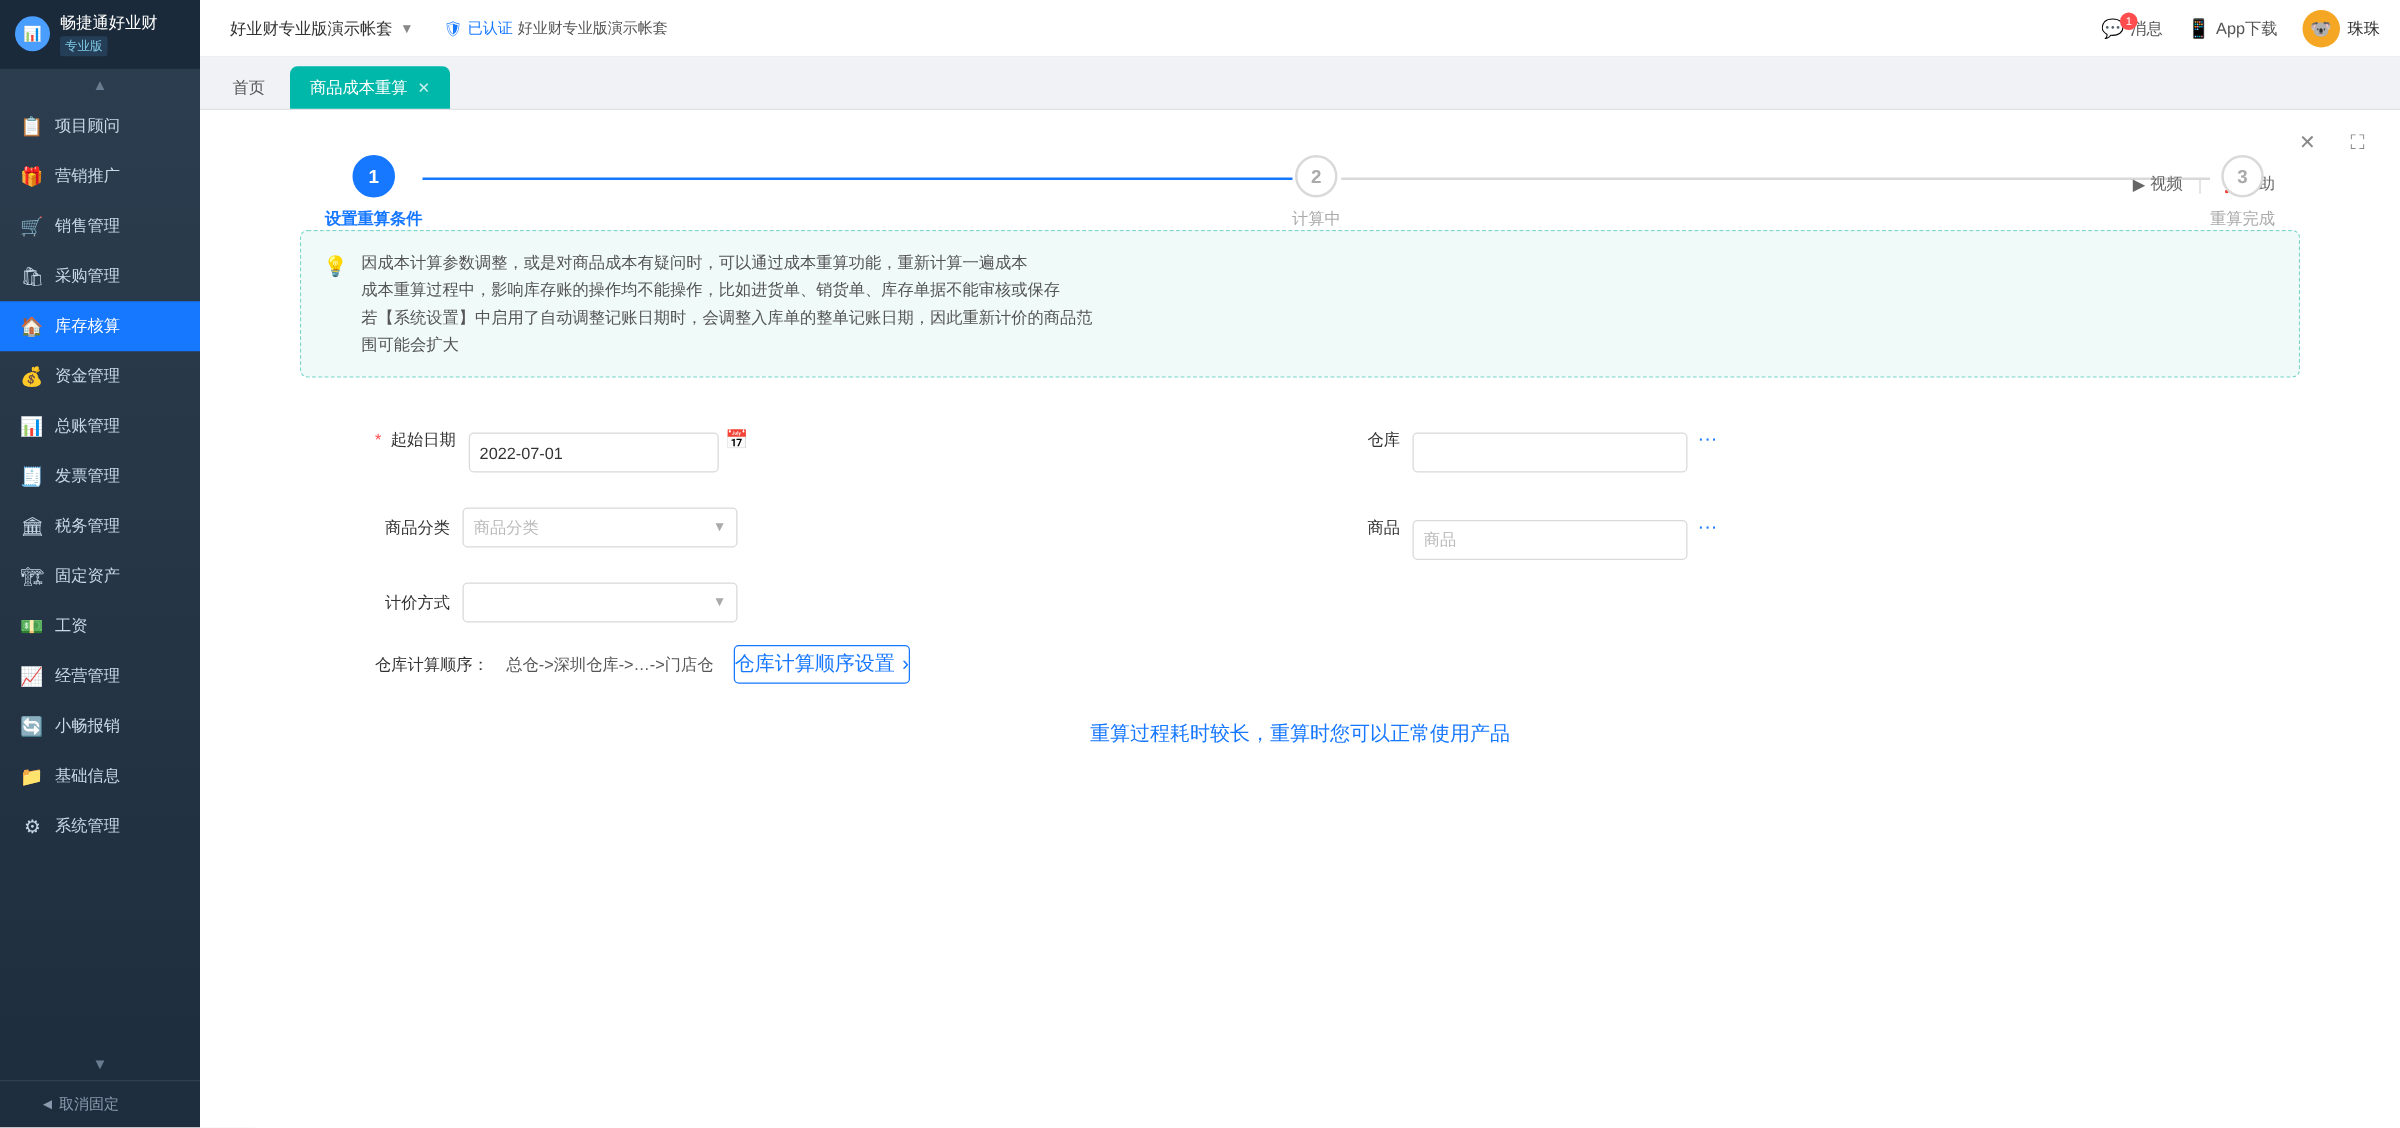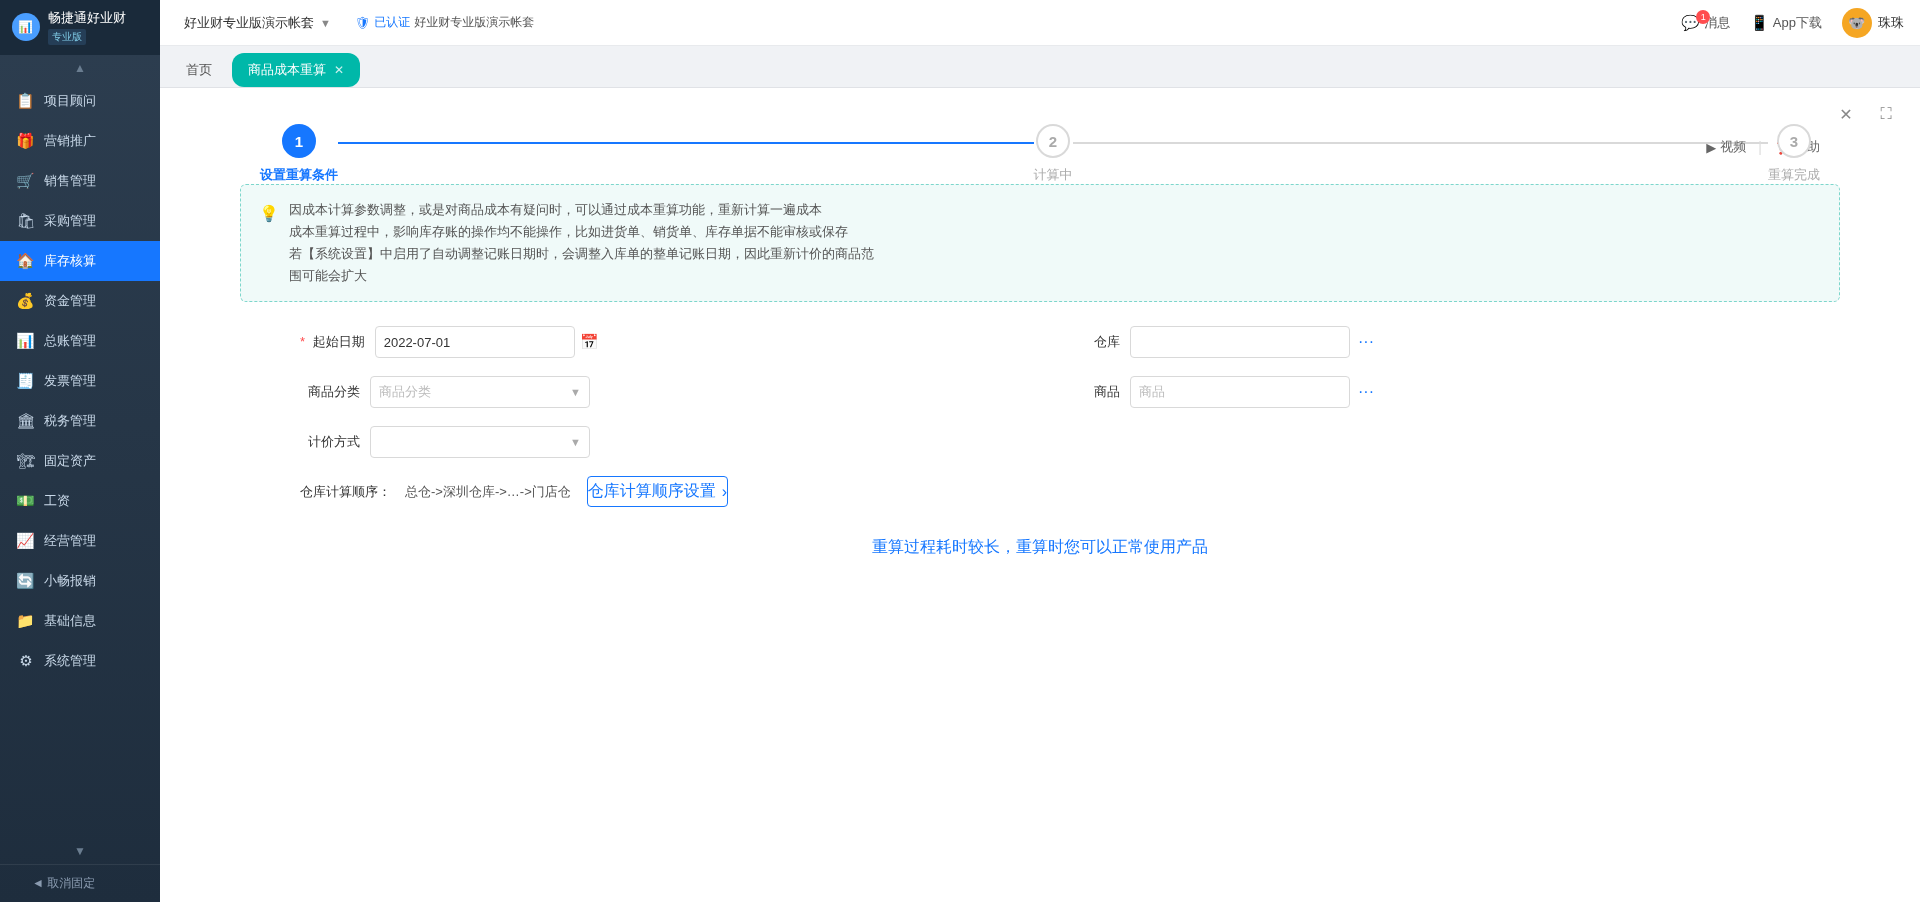--- a/index.html
+++ b/index.html
@@ -167,21 +167,20 @@
       border-radius: 6px 6px 0 0;
       cursor: pointer;
       font-size: 13px;
       color: #555;
       background: transparent;
       margin-right: 4px;
     }
     .tab.active {
       background: #00b8a9;
       color: #fff;
-      border-radius: 12px;
     }
     .tab-home { color: #555; }
     .tab-close { margin-left: 8px; font-size: 12px; color: rgba(255,255,255,0.8); }
 
     
     .content-area {
       flex: 1;
       background: #fff;
       overflow-y: auto;
       position: relative;
@@ -296,20 +295,21 @@
       flex: 1;
       height: 32px;
       border: 1px solid #d9d9d9;
       border-radius: 4px;
       padding: 0 8px;
       font-size: 13px;
       color: #333;
       outline: none;
       background: #fff;
       max-width: 220px;
+      margin-top: 20px;
     }
     .calendar-icon {
       margin-left: 6px;
       color: #1677ff;
       cursor: pointer;
       font-size: 15px;
     }
     .form-select {
       flex: 1;
       height: 32px;

